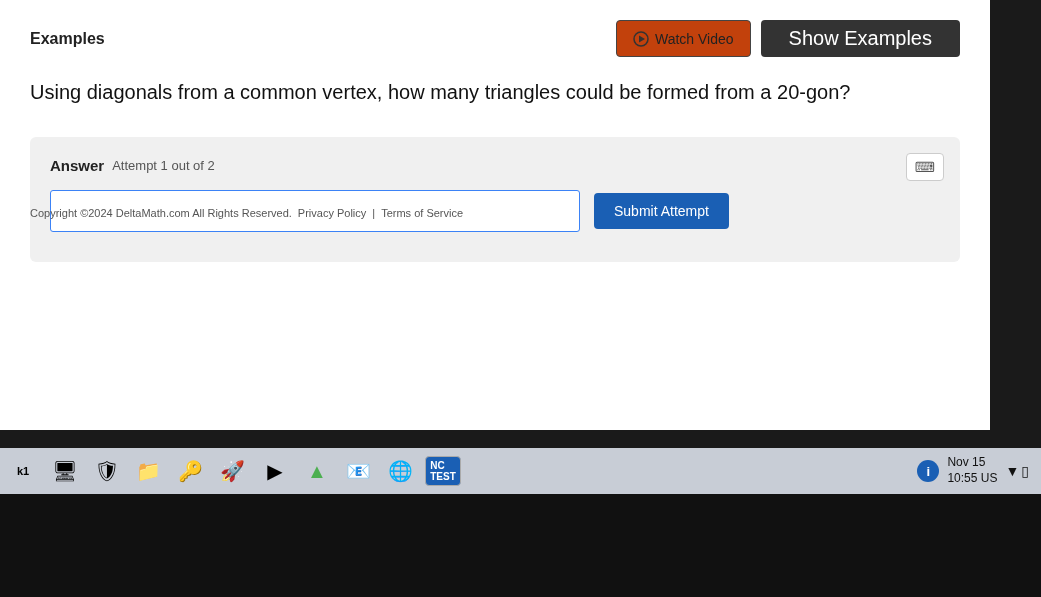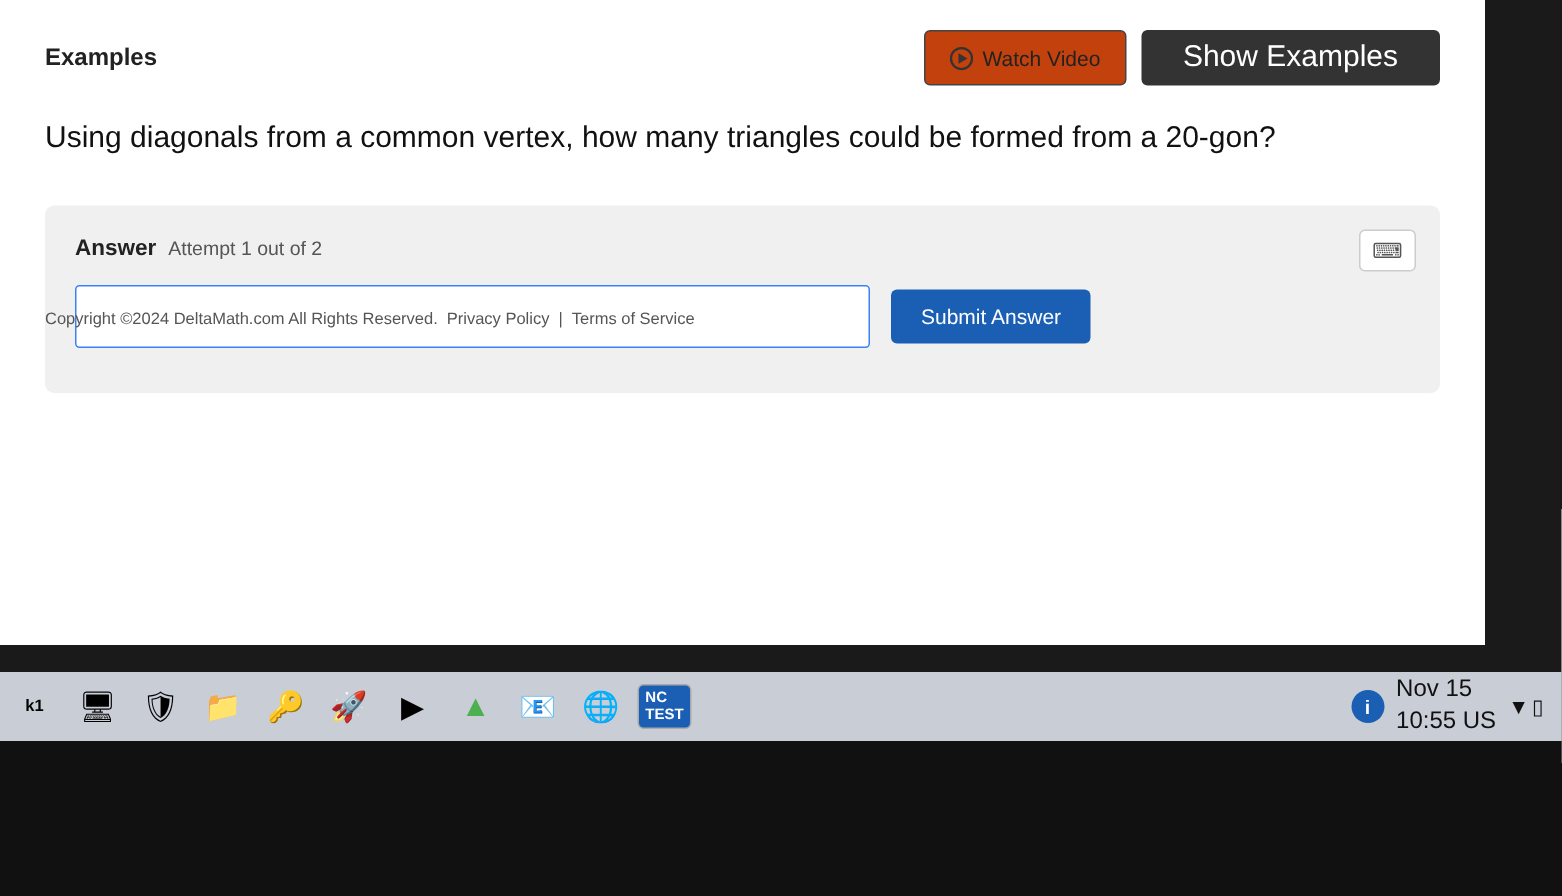--- a/index.html
+++ b/index.html
@@ -207,21 +207,21 @@
       align-items: center;
       justify-content: center;
       font-size: 13px;
       font-weight: bold;
     }
 
     .taskbar-right .date-time {
       display: flex;
       flex-direction: column;
       align-items: flex-start;
-      font-size: 16px;
+      font-size: 12px;
       line-height: 1.3;
     }
 
     .taskbar-right .wifi-icons {
       display: flex;
       align-items: center;
       gap: 2px;
       font-size: 14px;
     }
 
@@ -275,21 +275,21 @@
   <div class="answer-section">
     <button class="keyboard-icon-btn">
       <span>⌨</span>
     </button>
     <div class="answer-header">
       <span class="answer-label">Answer</span>
       <span class="attempt-text">Attempt 1 out of 2</span>
     </div>
     <div class="answer-input-row">
       <input class="answer-input" type="text" placeholder="" style="">
-      <button class="submit-btn">Submit Answer</button>
+      <button class="submit-btn">Submit Attempt</button>
     </div>
   </div>
 </div>
 
 <div class="footer">
   <span>Copyright ©2024 DeltaMath.com All Rights Reserved.</span>
   <a href="#">Privacy Policy</a>
   <span>|</span>
   <a href="#">Terms of Service</a>
 </div>

